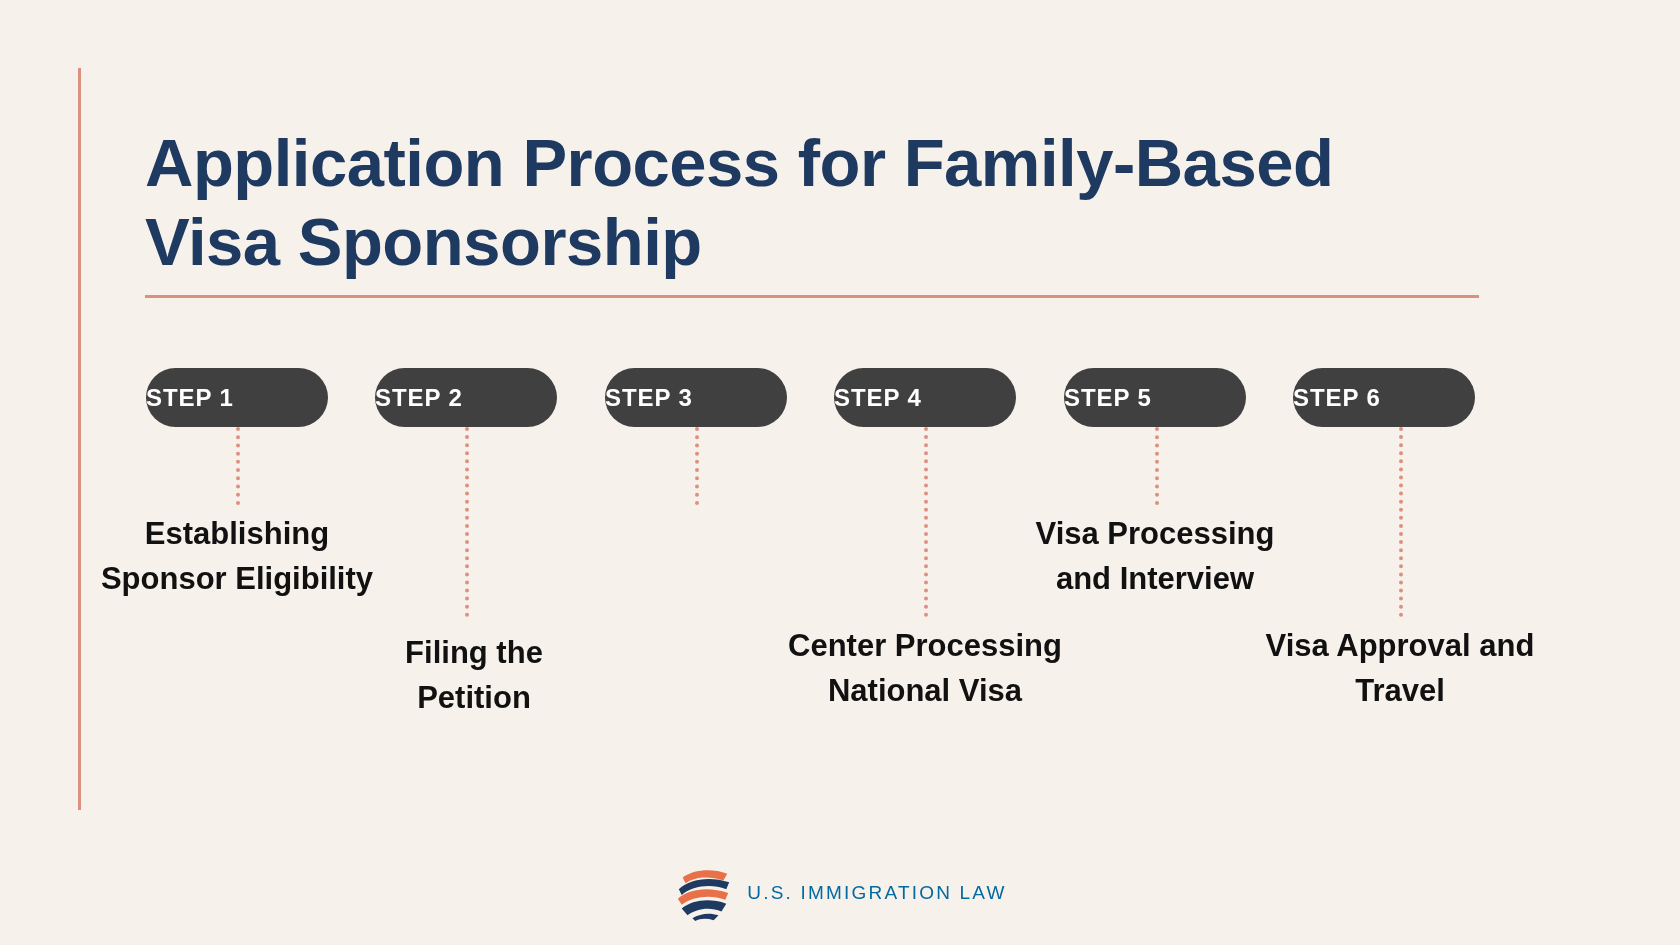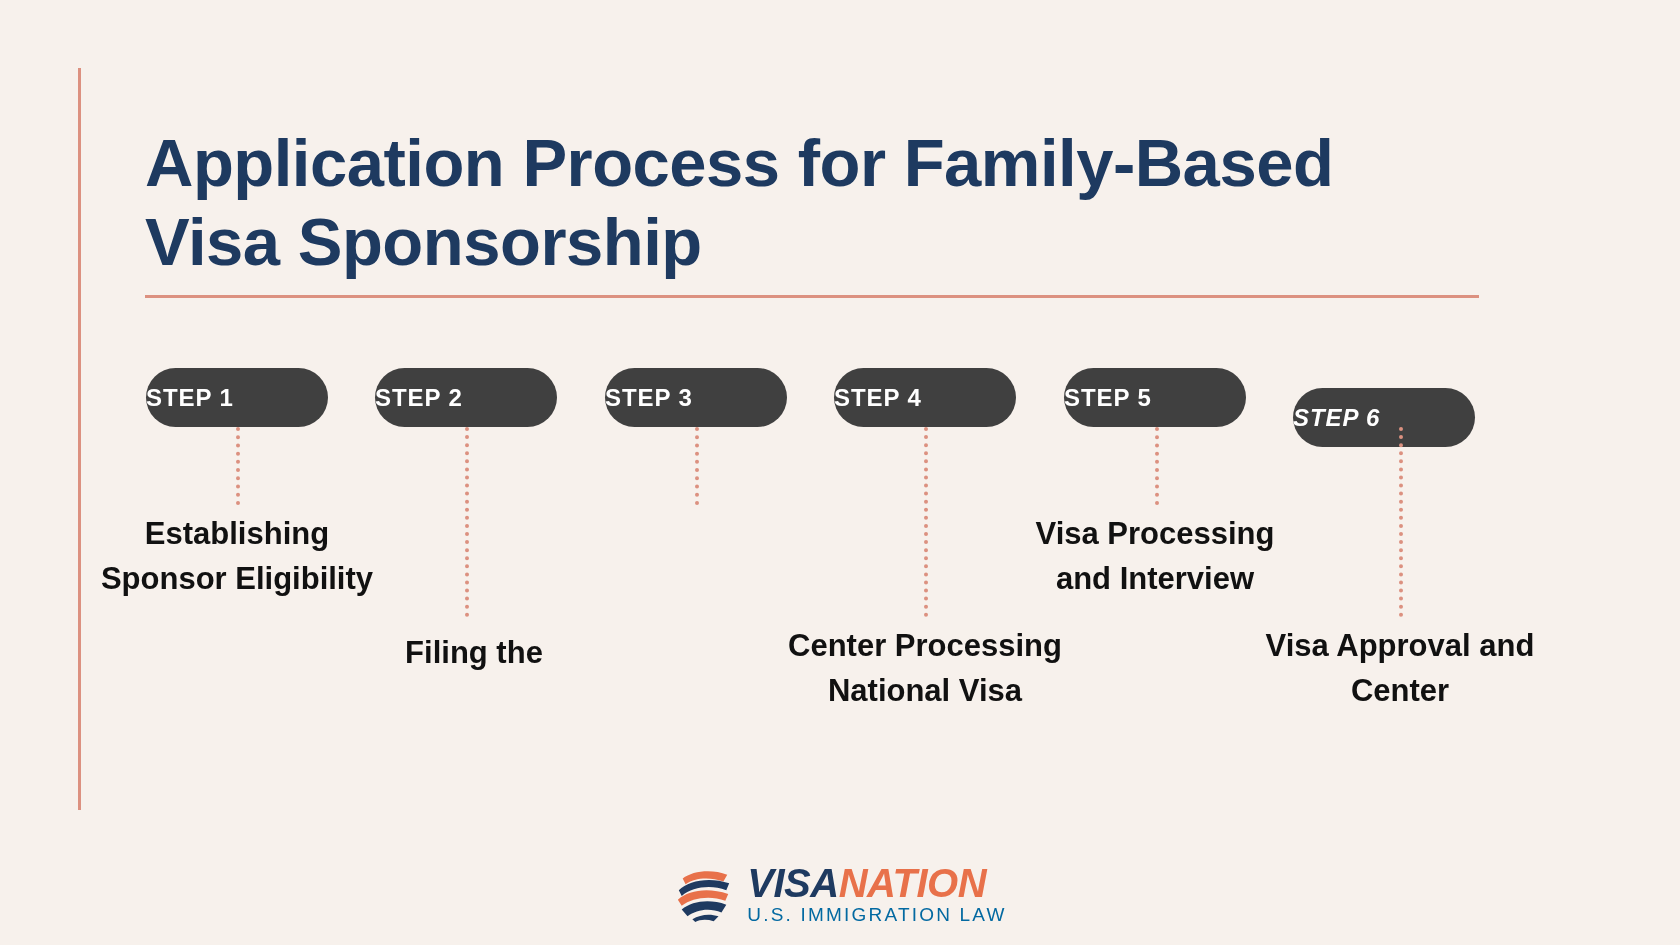--- a/index.html
+++ b/index.html
@@ -154,20 +154,21 @@
     <span class="line">Establishing</span>
     <span class="line">Sponsor Eligibility</span>
   </div>
 
   <div class="pill" style="left:375px; top:368px; width:182px;">
     <span>STEP 2</span>
   </div>
   <div class="connector" style="left:465px; top:427px; height:190px;"></div>
   <div class="step-label" style="left:324px; top:623px; width:300px;margin-top:7px;">
     <span class="line">Filing the</span>
+    <span class="line">Petition</span>
   </div>
 
   <div class="pill" style="left:605px; top:368px; width:182px;">
     <span>STEP 3</span>
   </div>
   <div class="connector" style="left:695px; top:427px; height:78px;"></div>
 
   <div class="pill" style="left:834px; top:368px; width:182px;">
     <span>STEP 4</span>
   </div>
@@ -179,40 +180,36 @@
 
   <div class="pill" style="left:1064px; top:368px; width:182px;">
     <span>STEP 5</span>
   </div>
   <div class="connector" style="left:1155px; top:427px; height:78px;"></div>
   <div class="step-label" style="left:1005px; top:511px; width:300px;">
     <span class="line">Visa Processing</span>
     <span class="line">and Interview</span>
   </div>
 
-  <div class="pill" style="left:1293px; top:388px; width:182px;font-style:italic;">
+  <div class="pill" style="left:1293px; top:368px; width:182px;">
     <span>STEP 6</span>
   </div>
   <div class="connector" style="left:1399px; top:427px; height:190px;"></div>
   <div class="step-label" style="left:1250px; top:623px; width:300px;">
     <span class="line">Visa Approval and</span>
-    <span class="line">Center</span>
+    <span class="line">Travel</span>
   </div>
 
   <div class="logo">
     <svg class="logo-mark" viewBox="0 0 64 64">
       <path d="M32 2 A30 30 0 0 1 32 62 A30 30 0 0 1 32 2 Z" fill="none"></path>
       <path d="M10 16 C20 8, 40 6, 56 12 L52 19 C38 14, 22 15, 13 22 Z" fill="#E8714A"></path>
       <path d="M6 28 C16 18, 38 14, 58 21 L55 28 C38 22, 20 25, 9 34 Z" fill="#1E3A60"></path>
       <path d="M5 38 C16 28, 36 25, 57 32 L54 39 C38 33, 20 36, 9 44 Z" fill="#E8714A"></path>
       <path d="M9 48 C20 39, 38 37, 55 43 L50 51 C38 46, 24 48, 15 55 Z" fill="#1E3A60"></path>
       <path d="M20 58 C28 53, 38 52, 47 55 L42 60 C35 58, 28 58, 23 61 Z" fill="#1E3A60"></path>
     </svg>
     <div class="logo-text">
-      <div class="logo-wordmark">
-        <span class="logo-visa">VISA</span>
-          <span class="logo-nation">NATION</span>
-      </div>
       <div class="logo-tagline">U.S. IMMIGRATION LAW</div>
     </div>
   </div>
 
 </div>
 
 </body></html>

